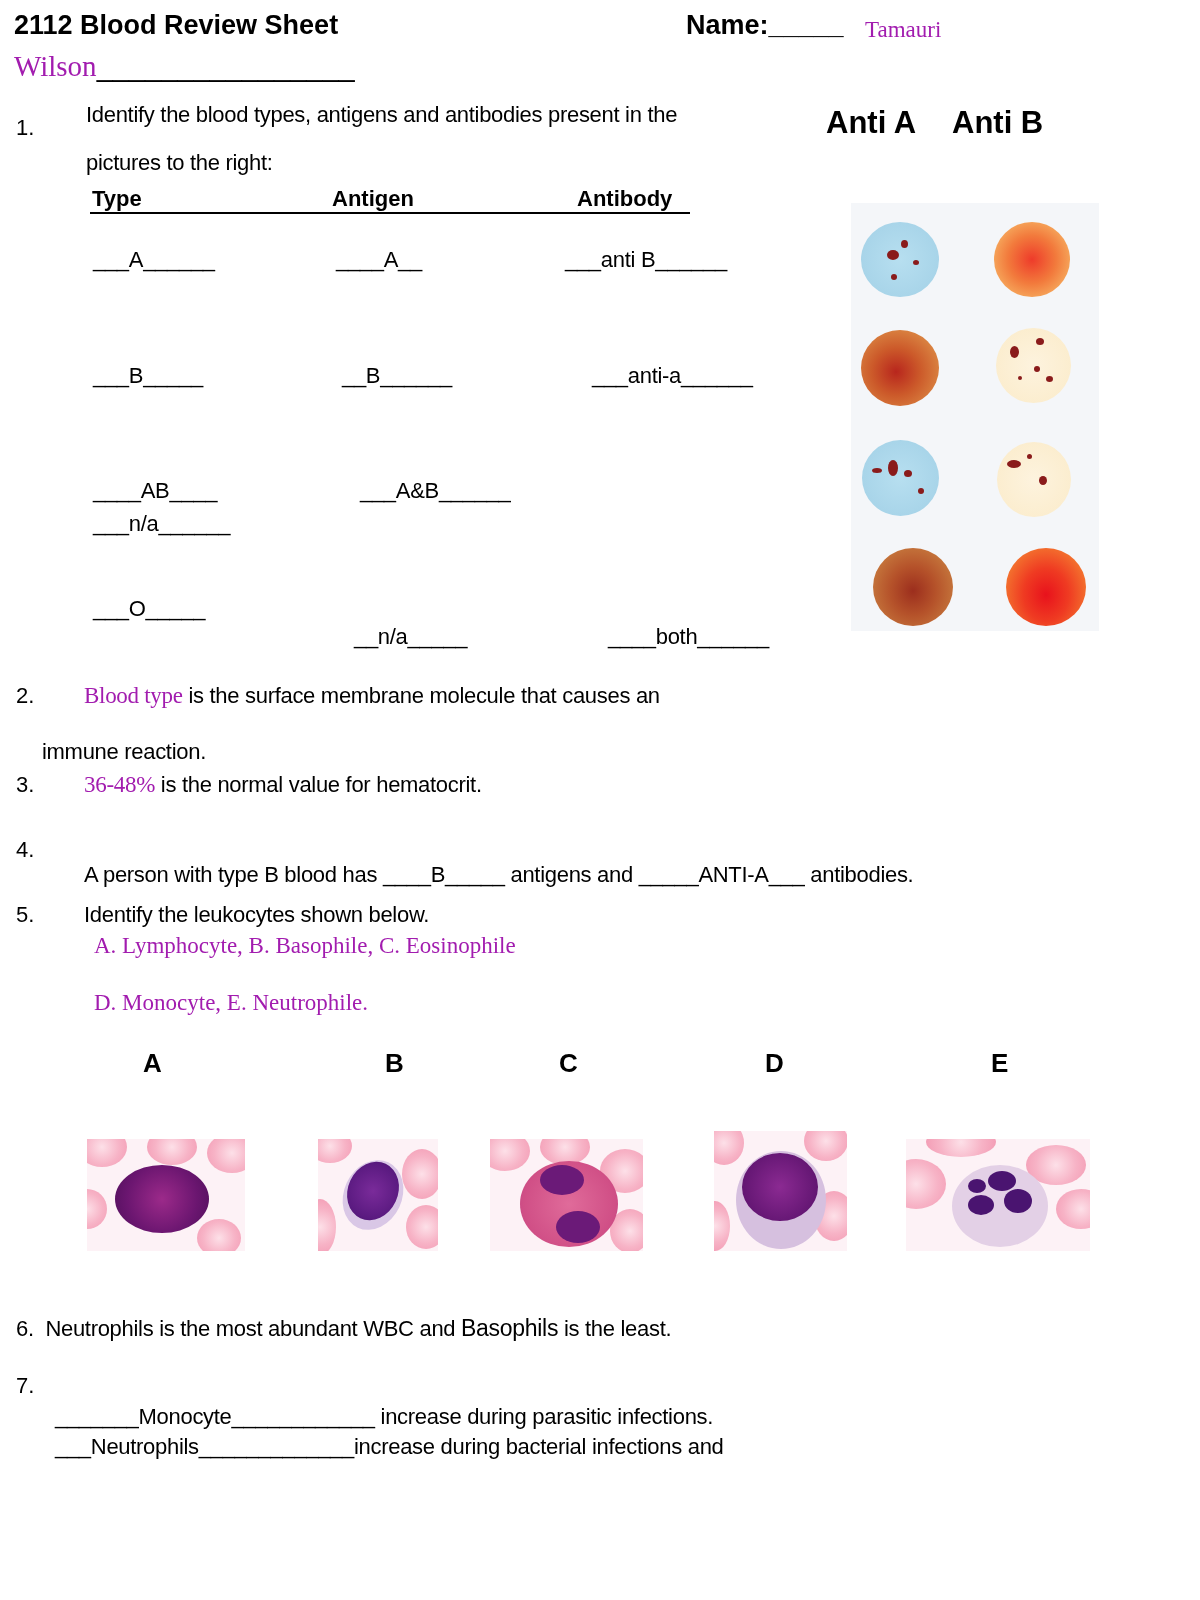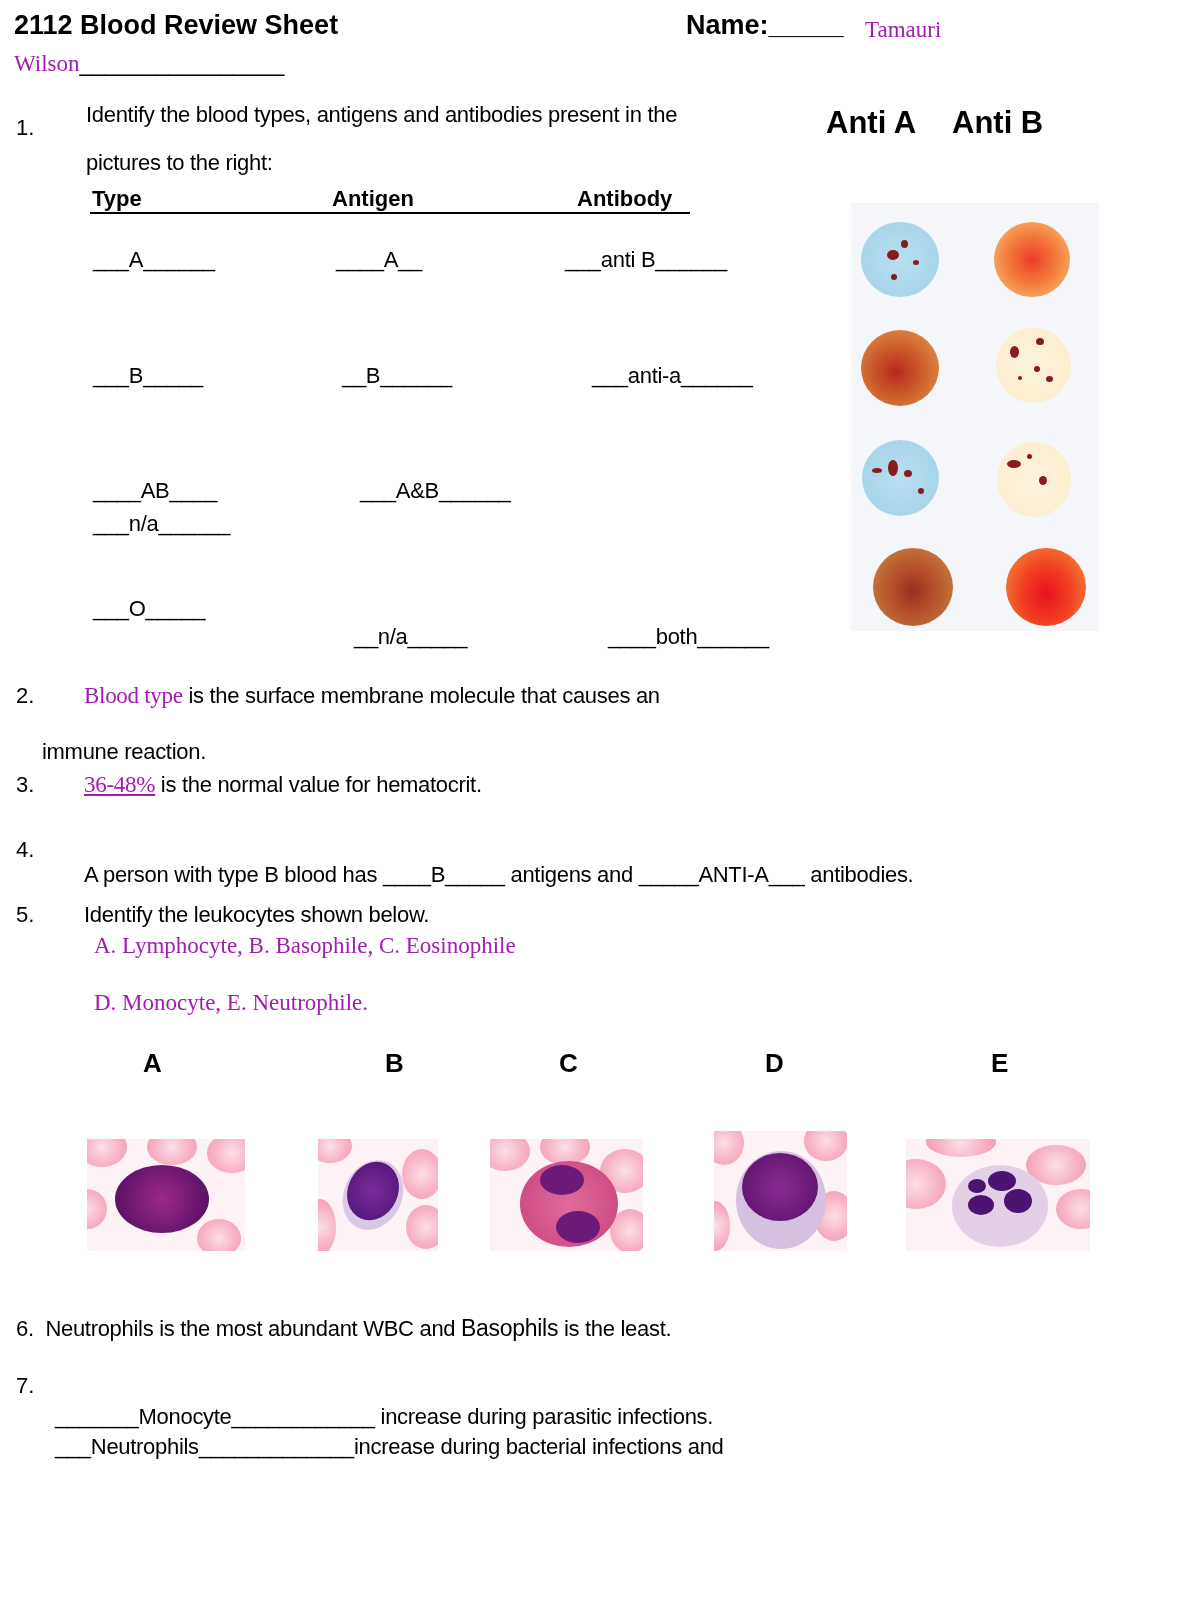--- a/index.html
+++ b/index.html
@@ -16,21 +16,21 @@
   .cellbox { position: absolute; overflow: hidden; }
   .rbc { position: absolute; border-radius: 50%; background: radial-gradient(circle, #fde0e8 0%, #f7b3c6 55%, #f39ab3 100%); }
   .letter { font-weight: bold; font-size: 26px; }
 </style>
 </head>
 <body>
 
 <div class="abs title" style="left:14px;top:10px;">2112 Blood Review Sheet</div>
 <div class="abs title" style="left:686px;top:10px;">Name:_____</div>
 <div class="abs red" style="left:865px;top:17px;font-size:23px;">Tamauri</div>
-<div class="abs" style="left:14px;top:50px;font-size:23px;">
+<div class="abs" style="left:14px;top:50px;font-size:29px;">
   <span class="red">Wilson</span><span>________________</span>
 </div>
 
 <div class="abs num" style="left:16px;top:115px;">1.</div>
 <div class="abs txt" style="left:86px;top:102px;">Identify the blood types, antigens and antibodies present in the</div>
 <div class="abs txt" style="left:86px;top:150px;">pictures to the right:</div>
 <div class="abs anti-hdr" style="left:826px;top:105px;">Anti A</div>
 <div class="abs anti-hdr" style="left:952px;top:105px;">Anti B</div>
 
 <div class="abs" style="left:90px;top:186px;width:600px;height:28px;border-bottom:2px solid #000;">
@@ -90,21 +90,21 @@
 </div>
 
 <div class="abs num" style="left:16px;top:683px;">2.</div>
 <div class="abs txt" style="left:84px;top:683px;">
   <span class="red" style="font-size:23px;">Blood type</span><span> is the surface membrane molecule that causes an</span>
 </div>
 <div class="abs txt" style="left:42px;top:739px;">immune reaction.</div>
 
 <div class="abs num" style="left:16px;top:772px;">3.</div>
 <div class="abs txt" style="left:84px;top:772px;">
-  <span class="red" style="font-size:23px;text-decoration:underline;">36-48%</span><span> is the normal value for hematocrit.</span>
+  <span class="red" style="font-size:23px;">36-48%</span><span> is the normal value for hematocrit.</span>
 </div>
 
 <div class="abs num" style="left:16px;top:837px;">4.</div>
 <div class="abs txt" style="left:84px;top:837px;margin-top:25px;">A person with type B blood has ____B_____ antigens and _____ANTI-A___ antibodies.</div>
 
 <div class="abs num" style="left:16px;top:902px;">5.</div>
 <div class="abs txt" style="left:84px;top:902px;">Identify the leukocytes shown below.</div>
 <div class="abs red" style="left:94px;top:933px;font-size:23px;">A. Lymphocyte, B. Basophile, C. Eosinophile</div>
 <div class="abs red" style="left:94px;top:990px;font-size:23px;">D. Monocyte, E. Neutrophile.</div>
 

